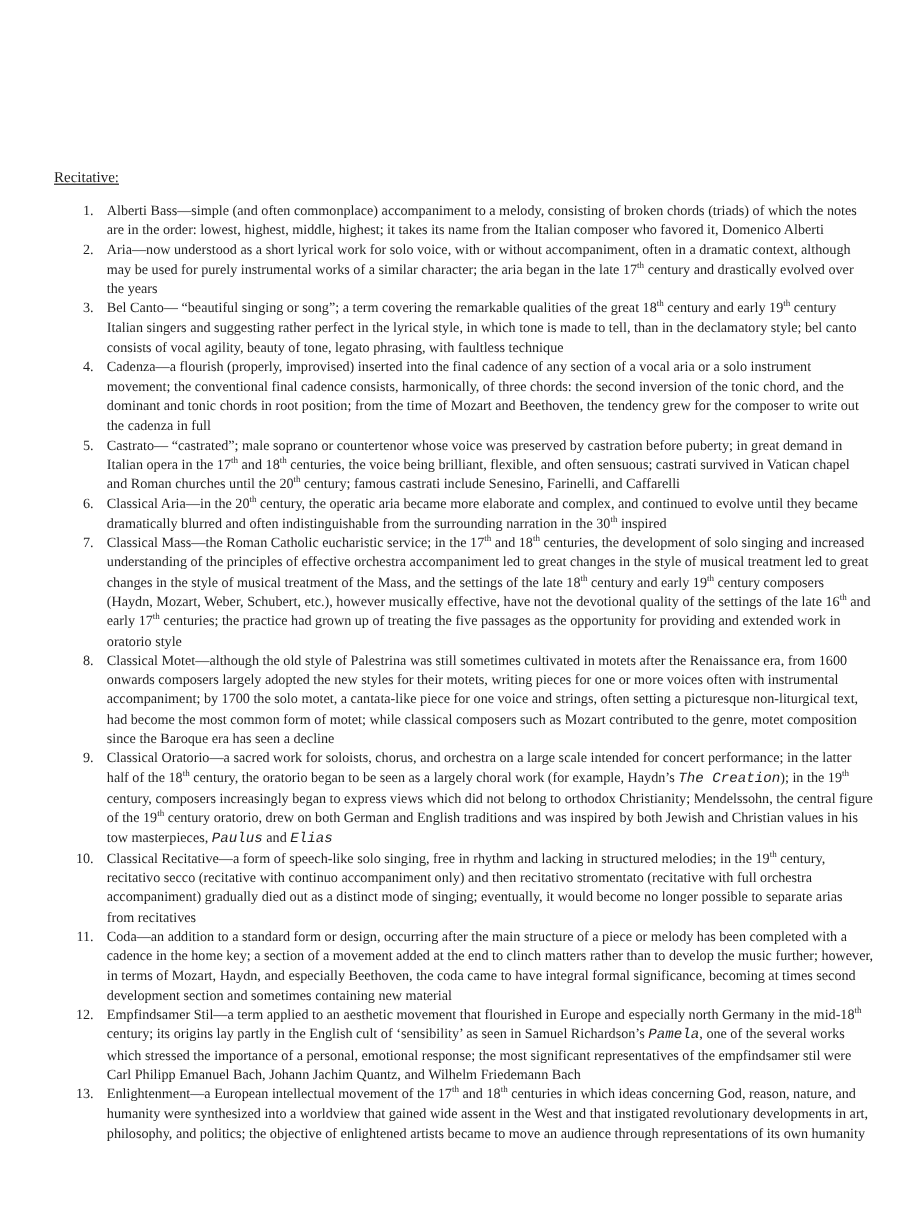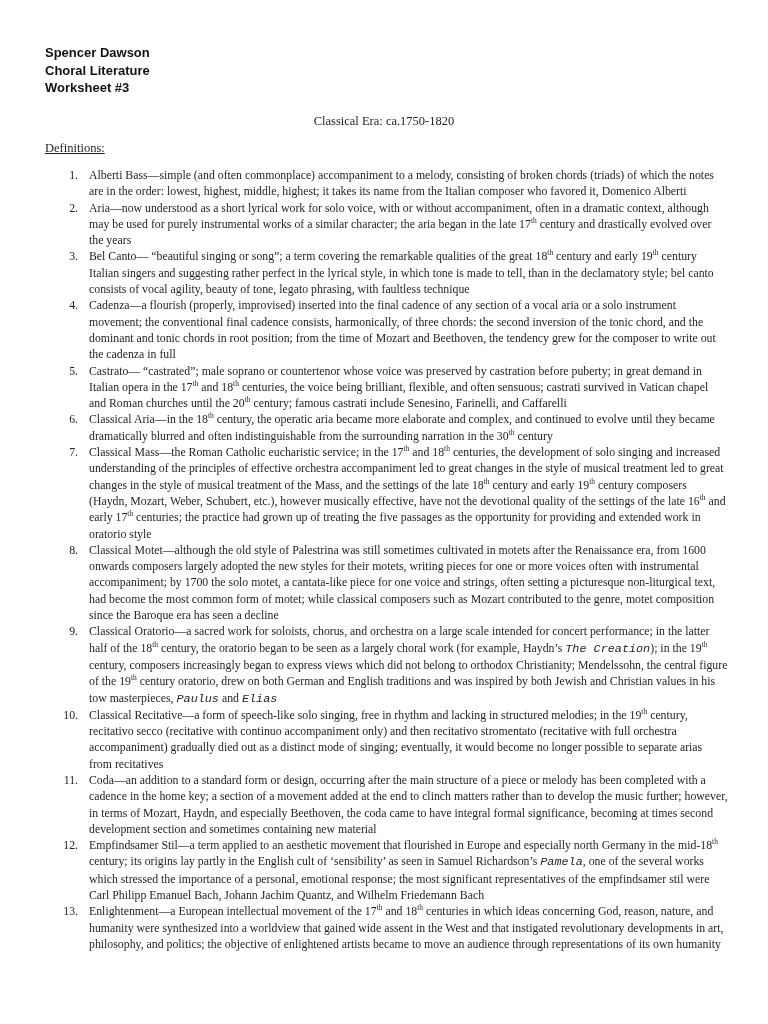--- a/index.html
+++ b/index.html
@@ -40,34 +40,28 @@
   }
   .def-text sup {
     font-size: 7.5px; vertical-align: super; line-height: 0;
   }
   .def-text i { font-style: italic; font-family: Liberation Mono, monospace; }
 </style>
 </head>
 <body>
 
 <div class="page">
-  <div class="doc-header">
-    <div>Spencer Dawson</div>
-    <div>Choral Literature</div>
-    <div>Worksheet #3</div>
-  </div>
-  <div class="doc-title">Classical Era: ca.1750-1820</div>
-  <div class="section-heading">Definitions:</div>
+  <div class="section-heading">Recitative:</div>
   <div class="def-list">
       <div class="def-item"><span class="def-num">1.</span><span class="def-text"><span>Alberti Bass—simple (and often commonplace) accompaniment to a melody, consisting of broken chords (triads) of which the notes are in the order: lowest, highest, middle, highest; it takes its name from the Italian composer who favored it, Domenico Alberti</span></span></div>
       <div class="def-item"><span class="def-num">2.</span><span class="def-text"><span>Aria—now understood as a short lyrical work for solo voice, with or without accompaniment, often in a dramatic context, although may be used for purely instrumental works of a similar character; the aria began in the late 17</span><sup>th</sup><span> century and drastically evolved over the years</span></span></div>
       <div class="def-item"><span class="def-num">3.</span><span class="def-text"><span>Bel Canto— “beautiful singing or song”; a term covering the remarkable qualities of the great 18</span><sup>th</sup><span> century and early 19</span><sup>th</sup><span> century Italian singers and suggesting rather perfect in the lyrical style, in which tone is made to tell, than in the declamatory style; bel canto consists of vocal agility, beauty of tone, legato phrasing, with faultless technique</span></span></div>
       <div class="def-item"><span class="def-num">4.</span><span class="def-text"><span>Cadenza—a flourish (properly, improvised) inserted into the final cadence of any section of a vocal aria or a solo instrument movement; the conventional final cadence consists, harmonically, of three chords: the second inversion of the tonic chord, and the dominant and tonic chords in root position; from the time of Mozart and Beethoven, the tendency grew for the composer to write out the cadenza in full</span></span></div>
       <div class="def-item"><span class="def-num">5.</span><span class="def-text"><span>Castrato— “castrated”; male soprano or countertenor whose voice was preserved by castration before puberty; in great demand in Italian opera in the 17</span><sup>th</sup><span> and 18</span><sup>th</sup><span> centuries, the voice being brilliant, flexible, and often sensuous; castrati survived in Vatican chapel and Roman churches until the 20</span><sup>th</sup><span> century; famous castrati include Senesino, Farinelli, and Caffarelli</span></span></div>
-      <div class="def-item"><span class="def-num">6.</span><span class="def-text"><span>Classical Aria—in the 18</span><sup>th</sup><span> century, the operatic aria became more elaborate and complex, and continued to evolve until they became dramatically blurred and often indistinguishable from the surrounding narration in the 30</span><sup>th</sup><span> century</span></span></div>
+      <div class="def-item"><span class="def-num">6.</span><span class="def-text"><span>Classical Aria—in the 20</span><sup>th</sup><span> century, the operatic aria became more elaborate and complex, and continued to evolve until they became dramatically blurred and often indistinguishable from the surrounding narration in the 30</span><sup>th</sup><span> inspired</span></span></div>
       <div class="def-item"><span class="def-num">7.</span><span class="def-text"><span>Classical Mass—the Roman Catholic eucharistic service; in the 17</span><sup>th</sup><span> and 18</span><sup>th</sup><span> centuries, the development of solo singing and increased understanding of the principles of effective orchestra accompaniment led to great changes in the style of musical treatment led to great changes in the style of musical treatment of the Mass, and the settings of the late 18</span><sup>th</sup><span> century and early 19</span><sup>th</sup><span> century composers (Haydn, Mozart, Weber, Schubert, etc.), however musically effective, have not the devotional quality of the settings of the late 16</span><sup>th</sup><span> and early 17</span><sup>th</sup><span> centuries; the practice had grown up of treating the five passages as the opportunity for providing and extended work in oratorio style</span></span></div>
       <div class="def-item"><span class="def-num">8.</span><span class="def-text"><span>Classical Motet—although the old style of Palestrina was still sometimes cultivated in motets after the Renaissance era, from 1600 onwards composers largely adopted the new styles for their motets, writing pieces for one or more voices often with instrumental accompaniment; by 1700 the solo motet, a cantata-like piece for one voice and strings, often setting a picturesque non-liturgical text, had become the most common form of motet; while classical composers such as Mozart contributed to the genre, motet composition since the Baroque era has seen a decline</span></span></div>
       <div class="def-item"><span class="def-num">9.</span><span class="def-text"><span>Classical Oratorio—a sacred work for soloists, chorus, and orchestra on a large scale intended for concert performance; in the latter half of the 18</span><sup>th</sup><span> century, the oratorio began to be seen as a largely choral work (for example, Haydn’s </span><i>The Creation</i><span>); in the 19</span><sup>th</sup><span> century, composers increasingly began to express views which did not belong to orthodox Christianity; Mendelssohn, the central figure of the 19</span><sup>th</sup><span> century oratorio, drew on both German and English traditions and was inspired by both Jewish and Christian values in his tow masterpieces, </span><i>Paulus</i><span> and </span><i>Elias</i></span></div>
       <div class="def-item"><span class="def-num">10.</span><span class="def-text"><span>Classical Recitative—a form of speech-like solo singing, free in rhythm and lacking in structured melodies; in the 19</span><sup>th</sup><span> century, recitativo secco (recitative with continuo accompaniment only) and then recitativo stromentato (recitative with full orchestra accompaniment) gradually died out as a distinct mode of singing; eventually, it would become no longer possible to separate arias from recitatives</span></span></div>
       <div class="def-item"><span class="def-num">11.</span><span class="def-text"><span>Coda—an addition to a standard form or design, occurring after the main structure of a piece or melody has been completed with a cadence in the home key; a section of a movement added at the end to clinch matters rather than to develop the music further; however, in terms of Mozart, Haydn, and especially Beethoven, the coda came to have integral formal significance, becoming at times second development section and sometimes containing new material</span></span></div>
       <div class="def-item"><span class="def-num">12.</span><span class="def-text"><span>Empfindsamer Stil—a term applied to an aesthetic movement that flourished in Europe and especially north Germany in the mid-18</span><sup>th</sup><span> century; its origins lay partly in the English cult of ‘sensibility’ as seen in Samuel Richardson’s </span><i>Pamela</i><span>, one of the several works which stressed the importance of a personal, emotional response; the most significant representatives of the empfindsamer stil were Carl Philipp Emanuel Bach, Johann Jachim Quantz, and Wilhelm Friedemann Bach</span></span></div>
       <div class="def-item"><span class="def-num">13.</span><span class="def-text"><span>Enlightenment—a European intellectual movement of the 17</span><sup>th</sup><span> and 18</span><sup>th</sup><span> centuries in which ideas concerning God, reason, nature, and humanity were synthesized into a worldview that gained wide assent in the West and that instigated revolutionary developments in art, philosophy, and politics; the objective of enlightened artists became to move an audience through representations of its own humanity</span></span></div>
     </div>
 </div>
 

